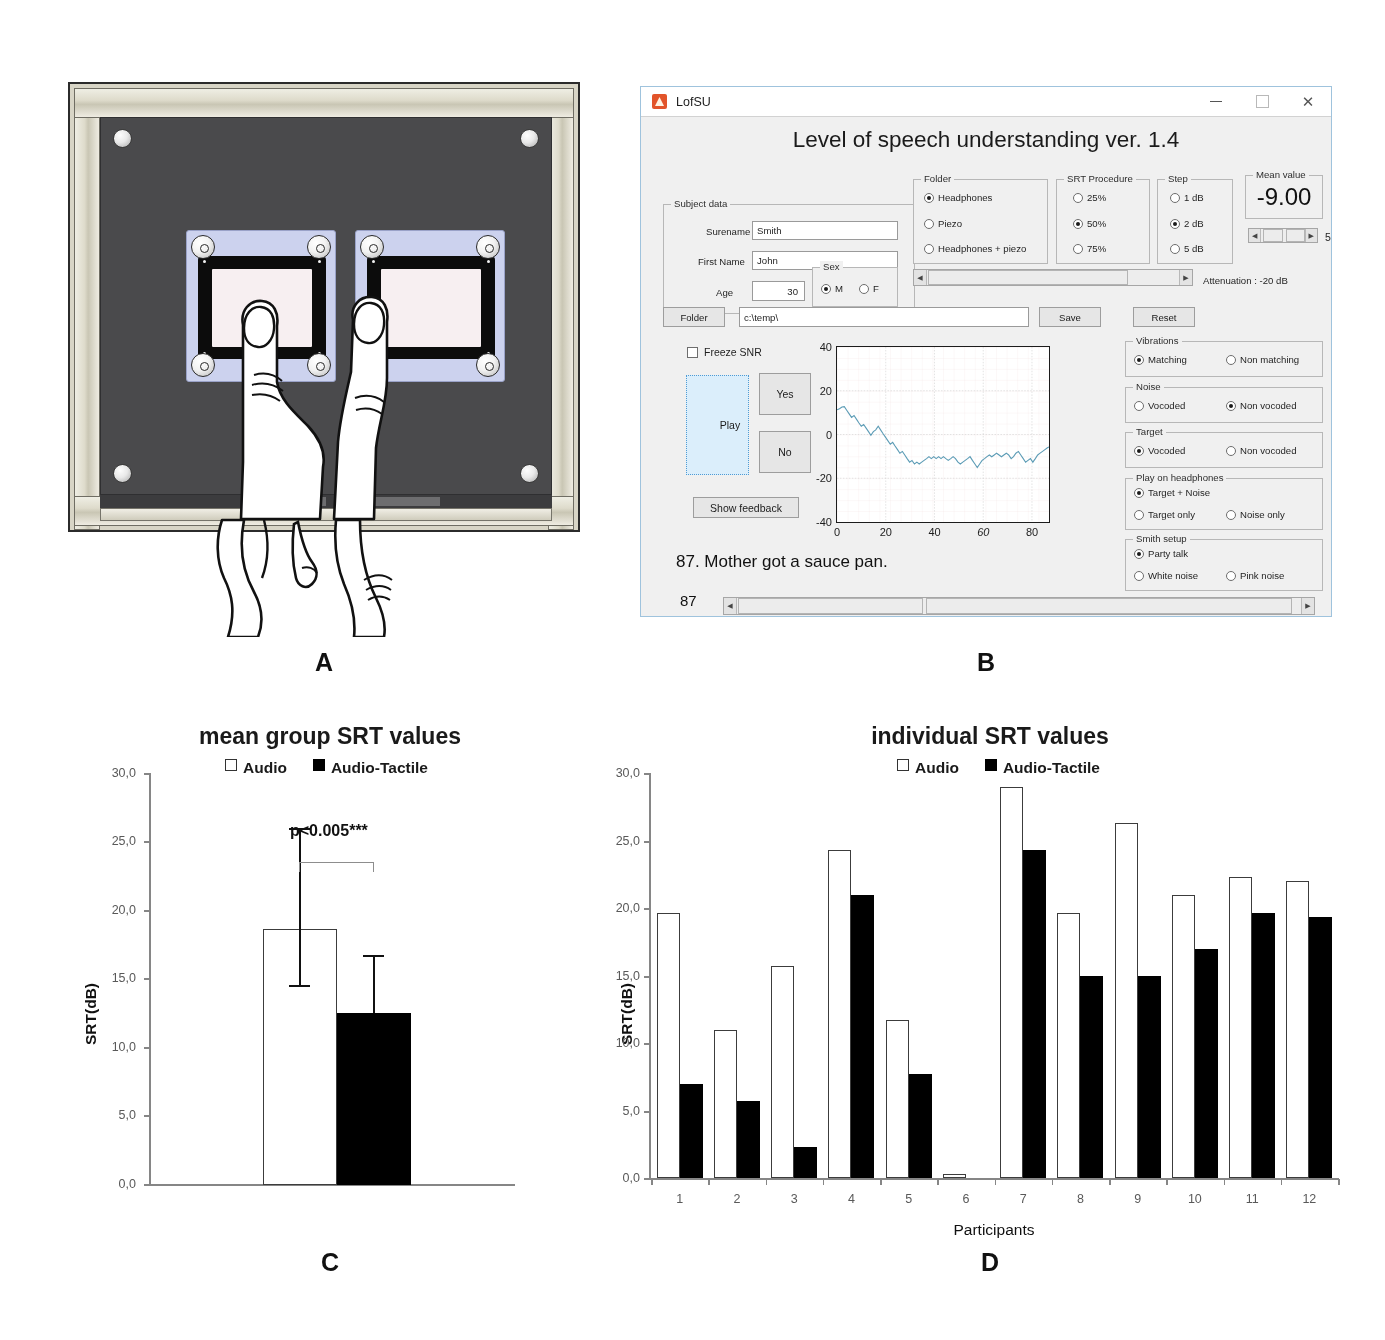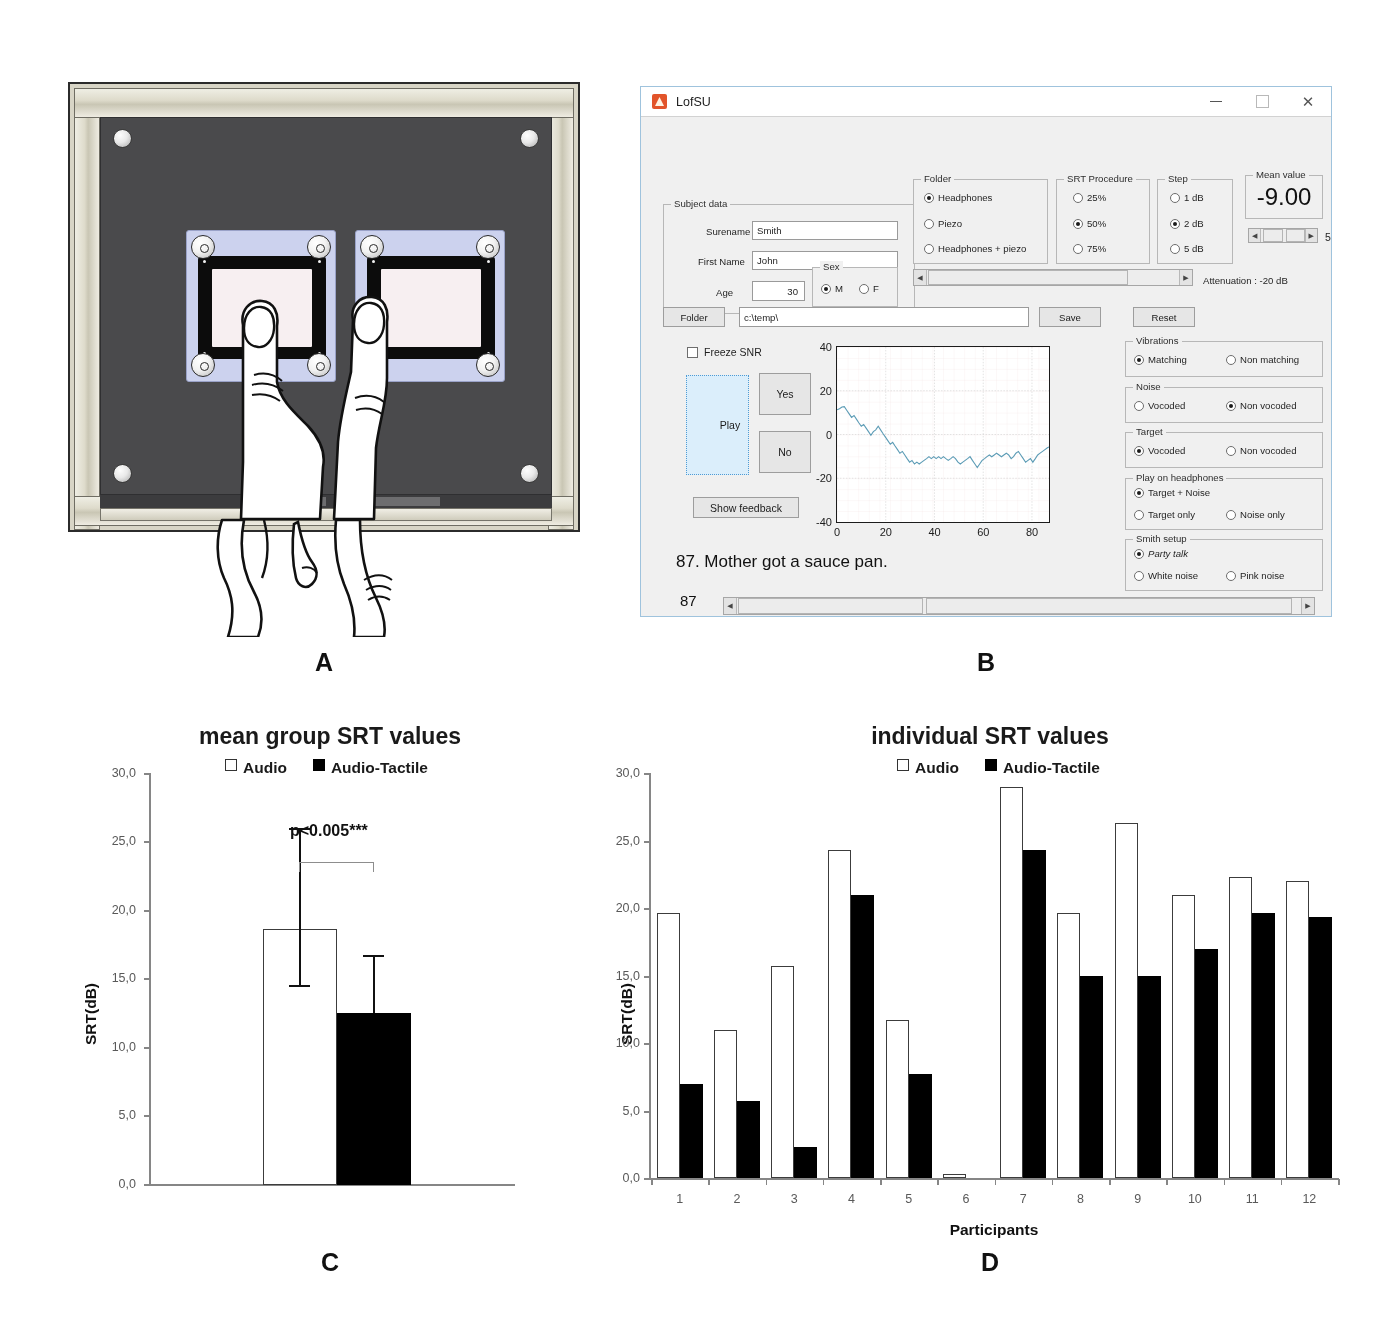--- a/index.html
+++ b/index.html
@@ -135,21 +135,21 @@
   .axisLine{ position:absolute; background:#868686; }
   .tickMark{ position:absolute; width:5px; height:1.5px; background:#868686; }
   .barW{ position:absolute; background:#ffffff; border:1px solid #3c3c3c; }
   .barB{ position:absolute; background:#000000; }
   .errBar{ position:absolute; background:#111; width:1.6px; }
   .errCap{ position:absolute; background:#111; height:1.6px; }
   .sigBracket{ position:absolute; border-top:1.4px solid #8d8d8d;
     border-left:1.4px solid #8d8d8d; border-right:1.4px solid #8d8d8d; }
   .pval{ position:absolute; font-weight:bold; font-size:16px; color:#111; }
   .xlbl{ position:absolute; font-size:12.5px; color:#595959; transform:translateX(-50%); }
-  .xAxisTitle{ position:absolute; font-weight:bold; font-size:15.5px; color:#111;
+  .xAxisTitle{ position:absolute; font-weight:normal; font-size:15.5px; color:#111;
     width:100%; text-align:center; }
   .panelLetter{ position:absolute; font-weight:bold; font-size:25px; color:#111;
     text-align:center; }
 </style>
 </head>
 <body>
 
 <div id="panelA">
   <div class="devFrameOuter">
     <div class="railLeft"></div>
@@ -238,20 +238,21 @@
   <div class="titlebar">
     <div class="tbIcon"></div>
     <div class="tbTitle">LofSU</div>
     <div class="tbBtns">
       <div class="tbBtn min"></div>
       <div class="tbBtn max"></div>
       <div class="tbBtn">✕</div>
     </div>
   </div>
 
+  <div class="guiTitle">Level of speech understanding ver. 1.4</div>
 
   <div class="grp" style="left:22px; top:92px; width:252px; height:110px;margin-top:25px;">
     <div class="grpLab">Subject data</div>
     <div class="lbl" style="left:42px; top:21px;">Surename</div>
     <div class="txtf" style="left:88px; top:16px; width:146px; height:19px;">Smith</div>
     <div class="lbl" style="left:34px; top:51px;">First Name</div>
     <div class="txtf" style="left:88px; top:46px; width:146px; height:19px;">John</div>
     <div class="lbl" style="left:52px; top:82px;">Age</div>
     <div class="txtf right" style="left:88px; top:76px; width:53px; height:20px;">30</div>
     <div class="grp" style="left:148px; top:62px; width:86px; height:40px;">
@@ -398,21 +399,21 @@
       <span>Target only</span>
     </div>
     <div class="rad" style="left:100px; top:30px;">
       <span class="dot"></span>
       <span>Noise only</span>
     </div>
   </div>
 
   <div class="grp" style="left:484px; top:452px; width:198px; height:52px;">
     <div class="grpLab">Smith setup</div>
-    <div class="rad on" style="left:8px; top:8px;font-style:italic;">
+    <div class="rad on" style="left:8px; top:8px;">
       <span class="dot"></span>
       <span>Party talk</span>
     </div>
     <div class="rad" style="left:8px; top:30px;">
       <span class="dot"></span>
       <span>White noise</span>
     </div>
     <div class="rad" style="left:100px; top:30px;">
       <span class="dot"></span>
       <span>Pink noise</span>
@@ -458,21 +459,21 @@
               207.5,105.6 209.9,103.8 212.4,101.9 214,101"></polyline>
   </svg>
   <div class="mtickY" style="top:0%;">40</div>
   <div class="mtickY" style="top:25%;">20</div>
   <div class="mtickY" style="top:50%;">0</div>
   <div class="mtickY" style="top:75%;">-20</div>
   <div class="mtickY" style="top:100%;">-40</div>
   <div class="mtickX" style="left:0%;">0</div>
   <div class="mtickX" style="left:23%;">20</div>
   <div class="mtickX" style="left:46%;">40</div>
-  <div class="mtickX" style="left:69%;">60</div>
+  <div class="mtickX" style="left:69%;font-style:italic;">60</div>
   <div class="mtickX" style="left:92%;">80</div>
 </div>
 <div class="sentence">87. Mother got a sauce pan.</div>
 <div class="trialNum">87</div>
 
 <div class="panelLetter" style="left:640px; top:648px; width:692px;">B</div>
 
 <div id="panelC" style="position:absolute; left:60px; top:715px; width:540px; height:500px;">
   <div class="chTitle" style="top:8px;">mean group SRT values</div>
   <div class="legendRow" style="top:44px; left:165px;">

